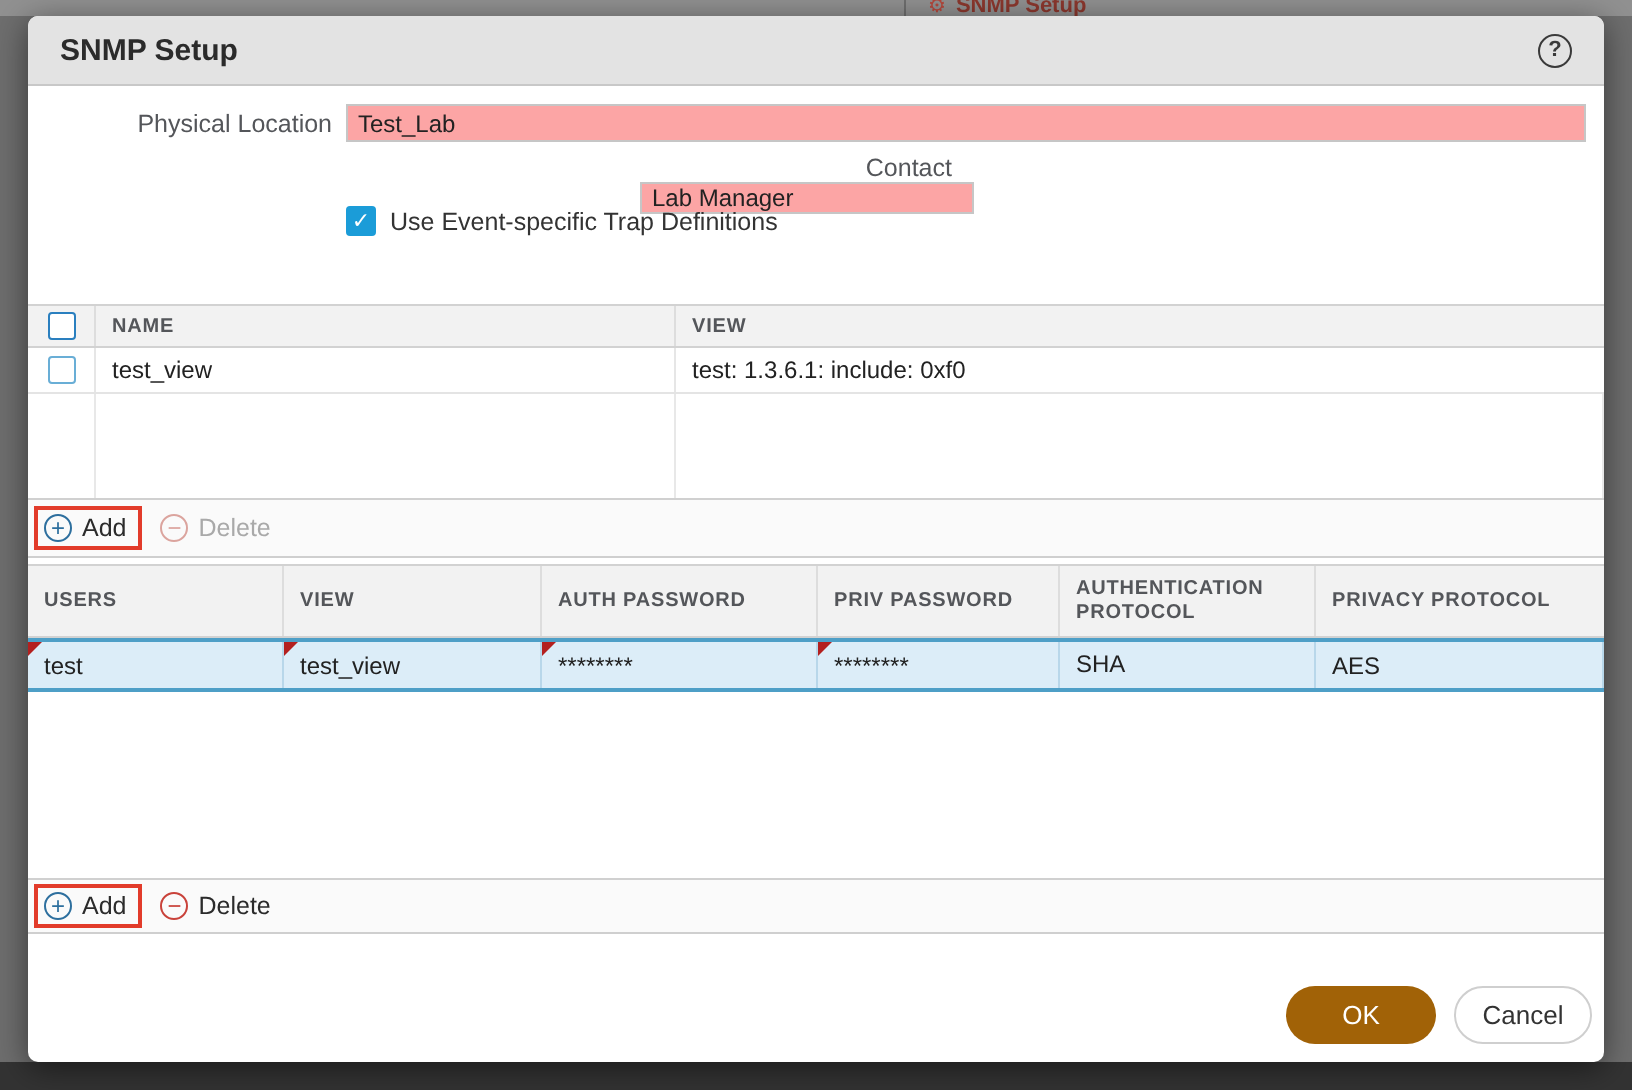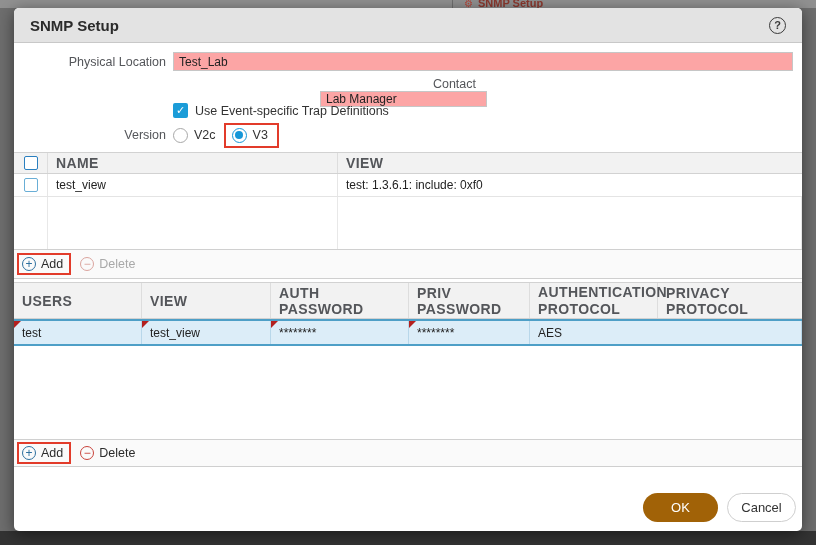--- a/index.html
+++ b/index.html
@@ -38,21 +38,21 @@
   .radio { width:15px; height:15px; border-radius:50%; display:inline-flex; align-items:center; justify-content:center; cursor:pointer; }
   .radio.off { border:1.5px solid #a8a8a8; background:#fff; }
   .radio.on  { border:1.5px solid #1697d8; background:#fff; }
   .radio.on .dot { width:8px; height:8px; border-radius:50%; background:#1697d8; }
   .radio-label { font-size:12.5px; color:#333; margin-left:6px; }
   .redbox { border:2px solid #e23b2a; display:inline-flex; align-items:center; padding:3px 9px 3px 6px; }
 
   
   .tbl { position:absolute; left:0; width:788px; }
   .thead { display:flex; background:#f2f2f2; border-top:1px solid #d2d2d2; border-bottom:1px solid #d2d2d2; }
-  .th { font-size:14px; font-weight:bold; color:#54565a; letter-spacing:.4px; padding:0 8px; display:flex;
+  .th { font-size:10px; font-weight:bold; color:#54565a; letter-spacing:.4px; padding:0 8px; display:flex;
         align-items:center; border-right:1px solid #ddd; }
   .th:last-child, .td:last-child { border-right:none; }
   .trow { display:flex; background:#fff; border-bottom:1px solid #e4e4e4; cursor:pointer; }
   .td { font-size:12px; color:#222; padding:0 8px; display:flex; align-items:center; border-right:1px solid #e6e6e6; }
   .tempty { display:flex; }
   .tempty .td { border-right:1px solid #e8e8e8; }
   .tfoot { display:flex; align-items:center; background:#fafafa; border-top:1px solid #d0d0d0;
            border-bottom:1px solid #cfcfcf; padding-left:3px; }
 
   
@@ -124,33 +124,20 @@
 
   <div class="frow row-check">
     <span class="indent">
       <span class="chk">
         <span>✓</span>
       </span>
       <span class="chk-label">Use Event-specific Trap Definitions</span>
     </span>
   </div>
 
-  <div class="frow row-version">
-    <span class="flabel">Version</span>
-    <span style="display:flex; align-items:center;">
-      <span class="radio off"></span>
-      <span class="radio-label">V2c</span>
-      <span class="redbox" style="margin-left:8px;">
-        <span class="radio on">
-            <span class="dot"></span>
-          </span>
-        <span class="radio-label">V3</span>
-      </span>
-    </span>
-  </div>
 
   <div class="tbl t1">
     <div class="thead">
       <div class="th c1-check">
           <span class="rowchk headchk"></span>
         </div>
       <div class="th c1-name">NAME</div>
       <div class="th c1-view">VIEW</div>
     </div>
     <div class="trow">
@@ -198,20 +185,23 @@
           <span>test_view</span>
         </div>
       <div class="td c2-auth">
           <span class="dirty"></span>
           <span>********</span>
         </div>
       <div class="td c2-priv">
           <span class="dirty"></span>
           <span>********</span>
         </div>
+      <div class="td c2-authp">
+          <span>SHA</span>
+        </div>
       <div class="td c2-privp">
           <span>AES</span>
         </div>
     </div>
     <div class="tempty"></div>
     <div class="tfoot">
       <span class="addbox">
         <span class="actbtn">
           <span class="circ plus-circ">+</span>
           <span class="add-label">Add</span>

